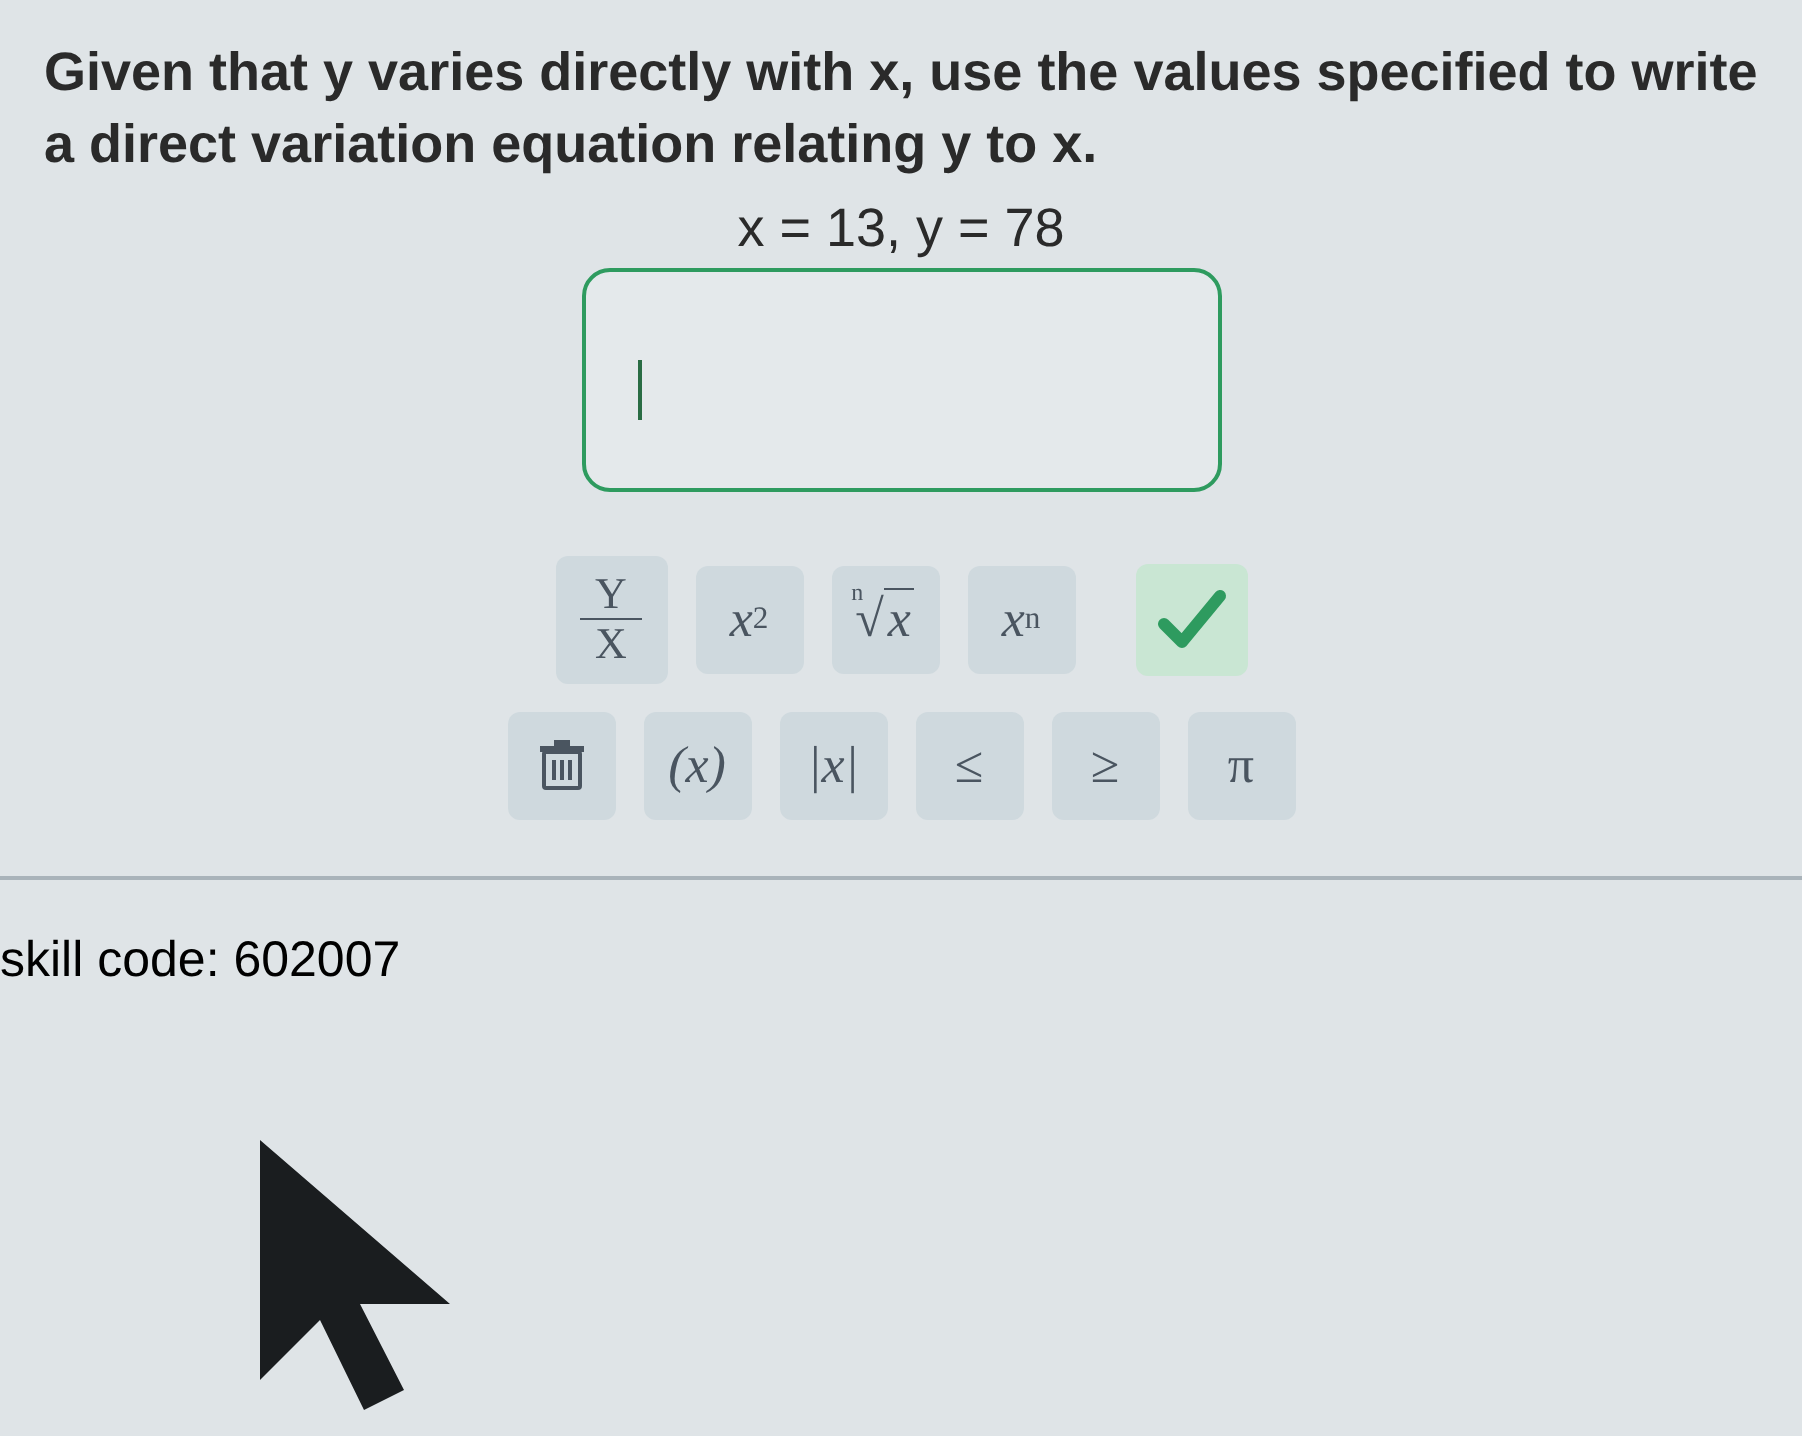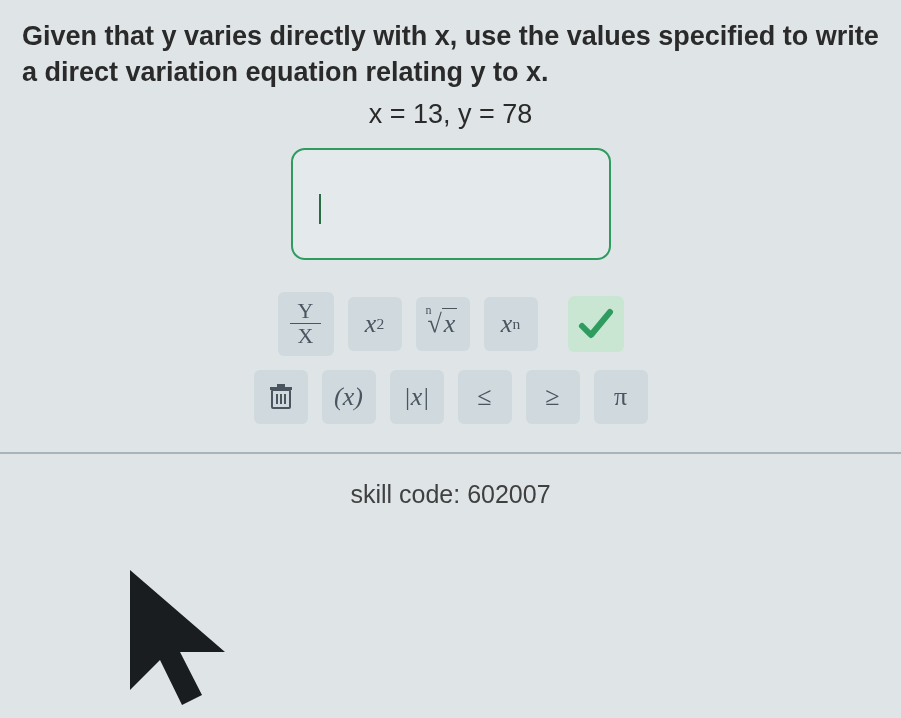--- a/index.html
+++ b/index.html
@@ -21,21 +21,21 @@
     color: #2a2a2a;
     line-height: 1.35;
     margin-bottom: 8px;
     font-weight: bold;
   }
   .given {
     text-align: center;
     font-size: 27px;
     color: #2a2a2a;
     margin-top: 4px;
-    margin-bottom: 18px;
+    margin-bottom: 4px;
   }
   .answer-box-wrap {
     display: flex;
     justify-content: center;
     margin-bottom: 32px;
   }
   .answer-box {
     width: 320px;
     height: 112px;
     border: 2px solid #2e9b5f;
@@ -118,23 +118,23 @@
     left: -2px;
     top: -6px;
     font-size: 12px;
   }
   hr.divider {
     border: none;
     border-top: 2px solid #a9b3ba;
     margin: 0;
   }
   .skill {
-    text-align: center;
+    text-align: left;
     font-size: 25px;
-    color: #404040;
+    color: #000000;
     margin-top: 26px;
   }
   .cursor-arrow {
     position: absolute;
     left: 110px;
     top: 560px;
     pointer-events: none;
   }
   .trash-icon svg, .check-btn svg { display:block; }
 </style>

